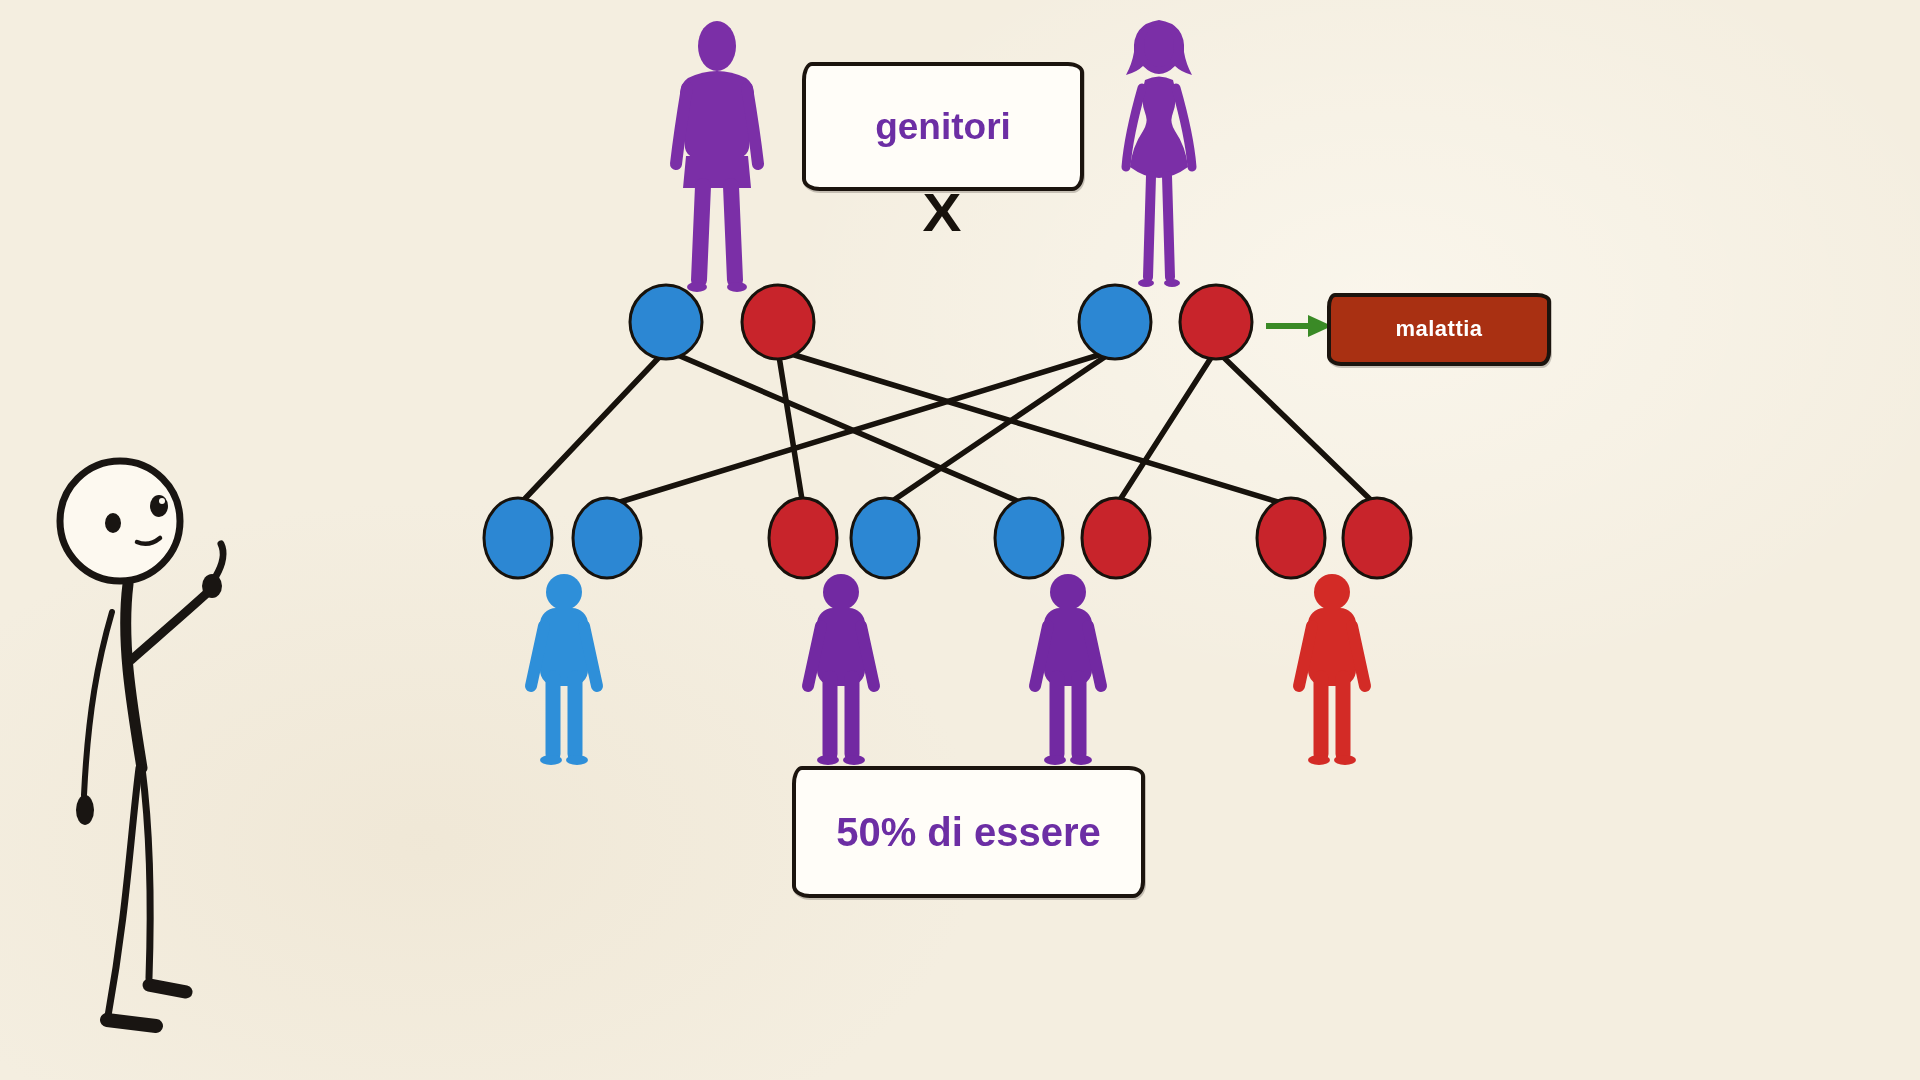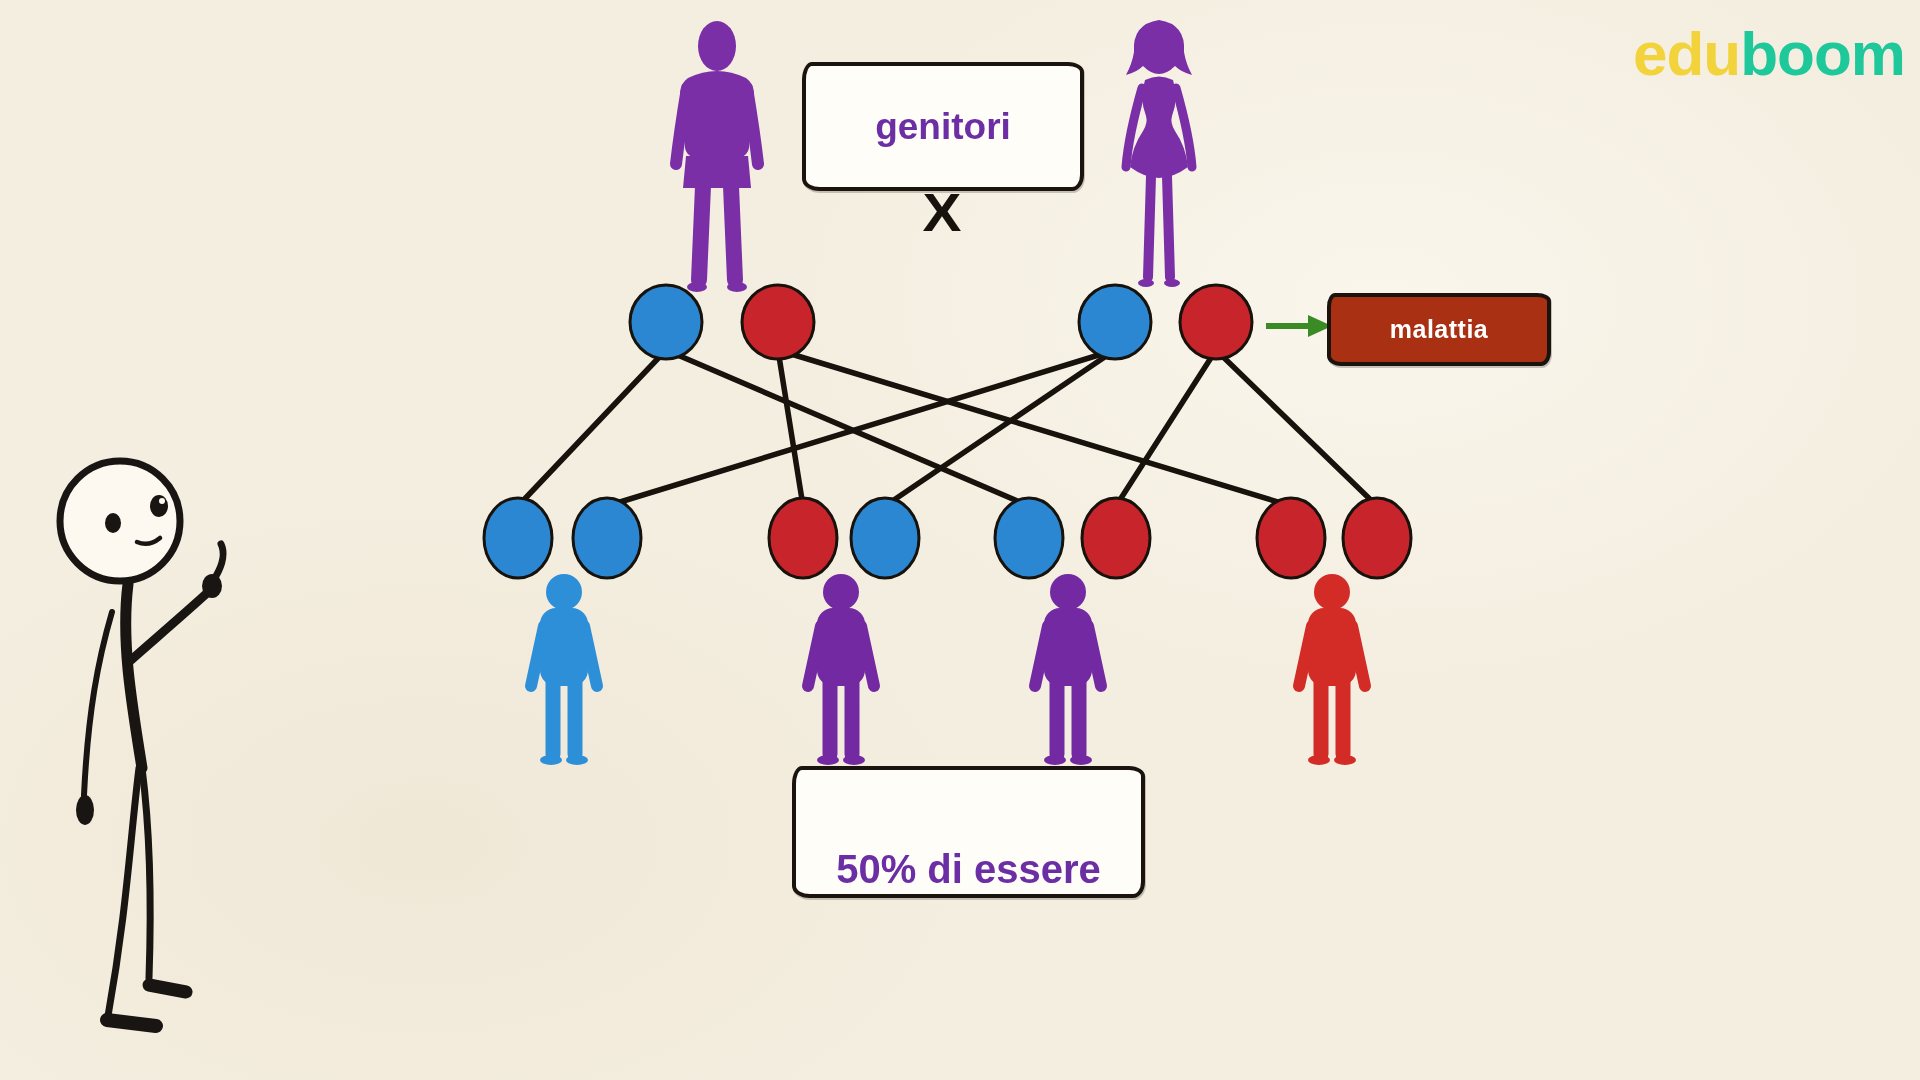--- a/index.html
+++ b/index.html
@@ -8,30 +8,30 @@
     position:relative;width:1920px;height:1080px;overflow:hidden;
     background:
       radial-gradient(ellipse 900px 550px at 22% 78%, rgba(232,220,197,.35), transparent 62%),
       radial-gradient(ellipse 1000px 650px at 72% 28%, rgba(255,252,245,.55), transparent 60%),
       #f4eee0;
   }
   svg{position:absolute;left:0;top:0;}
   .sketch-box{
     position:absolute;background:#fffdf8;border:4px solid #1b140e;
     border-radius:10px 16px 12px 18px / 18px 10px 16px 12px;
-    display:flex;flex-direction:column;justify-content:center;align-items:center;
+    display:flex;flex-direction:row;justify-content:center;align-items:center;
     text-align:center;font-weight:700;line-height:1.22;
     box-shadow:1px 2px 0 rgba(27,20,14,.22);
   }
   #parents-label{left:802px;top:62px;width:274px;height:121px;font-size:37px;}
-  #probability-label{left:792px;top:766px;width:345px;height:124px;font-size:40px;justify-content:flex-end;}
+  #probability-label{left:792px;top:766px;width:345px;height:124px;font-size:40px;}
   #disease-label{
     left:1327px;top:293px;width:216px;height:65px;
     border-radius:8px 14px 10px 14px / 14px 8px 14px 10px;
-    font-size:25px;letter-spacing:.5px;
+    font-size:22px;letter-spacing:.5px;
   }
   #cross-mark{
     position:absolute;left:894px;top:184px;width:96px;height:56px;
     font-size:54px;font-weight:900;color:#17120c;text-align:center;line-height:56px;
     text-transform:uppercase;transform:scaleX(1.08);
   }
   #logo{position:absolute;left:1633px;top:18px;font-size:62px;font-weight:700;letter-spacing:-1px;white-space:nowrap;}
 </style>
 </head>
 <body>
@@ -164,16 +164,13 @@
   <div id="cross-mark">x</div>
 
   <div id="disease-label" class="sketch-box" style="color: rgb(255, 255, 255); background: rgb(169, 48, 18);">
     <span>malattia</span>
   </div>
 
   <div id="probability-label" class="sketch-box" style="color: rgb(108, 46, 164);">
     <span>50% di essere</span>
   </div>
 
-  <div id="logo">
-    <span style="color: rgb(242, 211, 60);">edu</span><span style="color: rgb(30, 200, 154);">boom</span>
-  </div>
 </div>
 
 </body></html>

